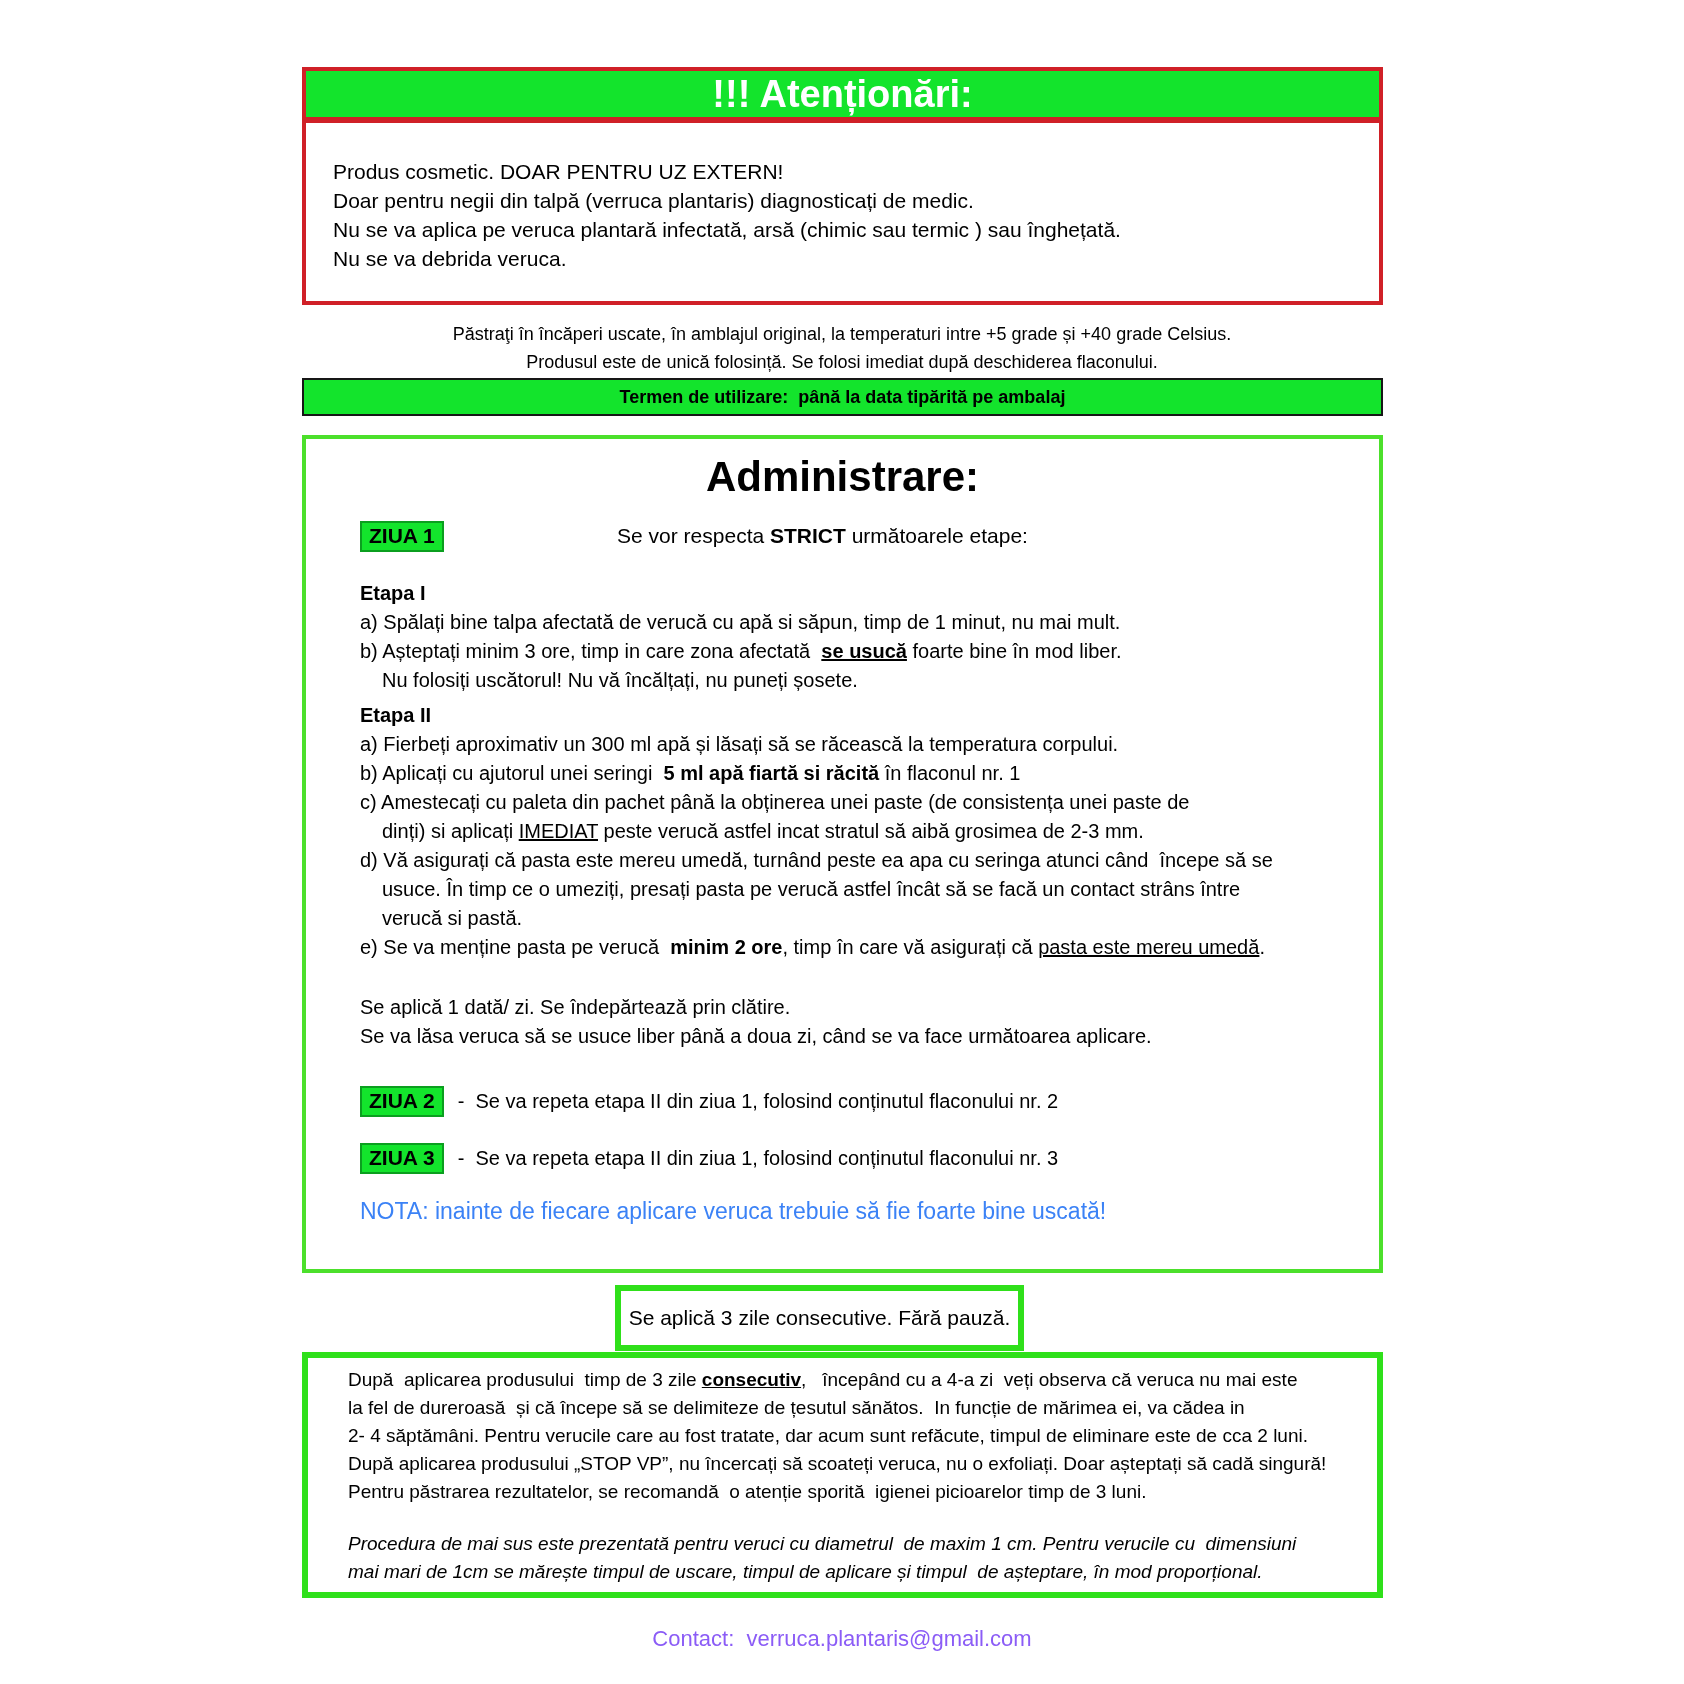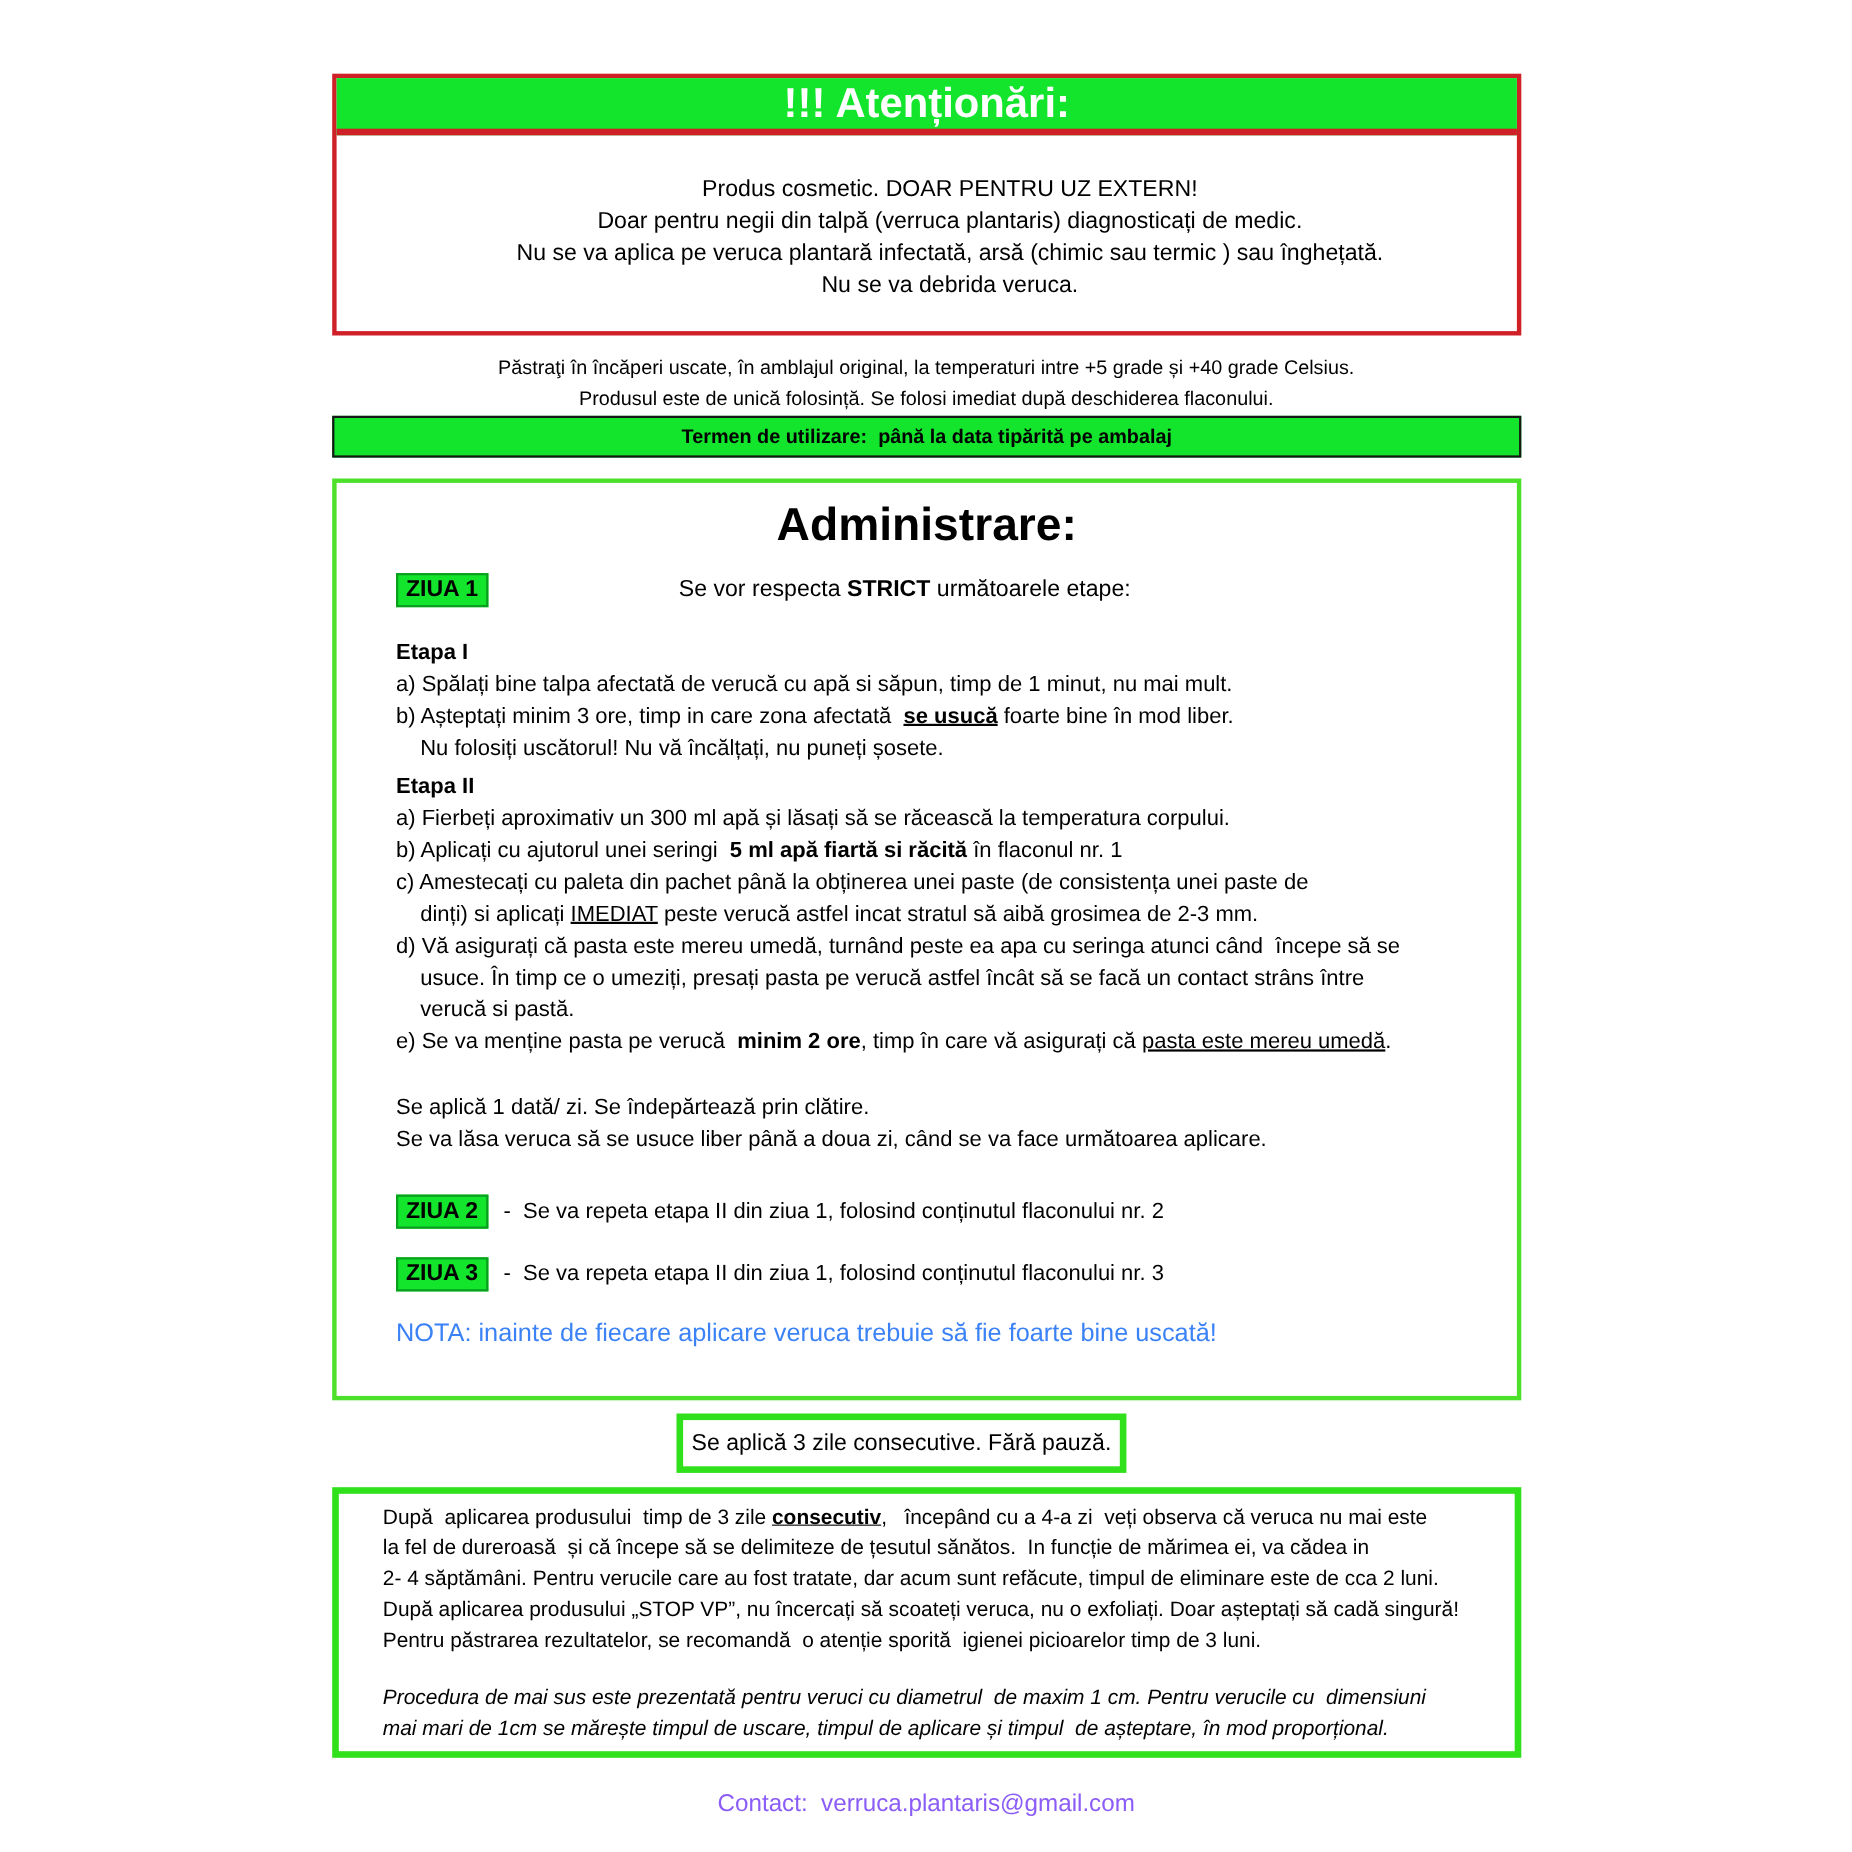--- a/index.html
+++ b/index.html
@@ -15,21 +15,21 @@
   
   .warn-box {
     position: absolute; left: 302px; top: 67px; width: 1081px; height: 238px;
     border: 4px solid #d02027; background: #fff;
   }
   .warn-header {
     height: 52px; margin: 0; background: #13e42c; border-bottom: 6px solid #d02027;
     display: flex; align-items: center; justify-content: center;
   }
   .warn-title { color: #ffffff; font-weight: bold; font-size: 38px; }
-  .warn-body { padding: 34px 0 0 42px; font-size: 21px; line-height: 29px; text-align: center; }
+  .warn-body { padding: 34px 0 0 27px; font-size: 21px; line-height: 29px; }
 
   
   .storage { position: absolute; left: 0; top: 320px; width: 100%; text-align: center; font-size: 18px; line-height: 28px; }
 
   
   .termen-bar {
     position: absolute; left: 302px; top: 378px; width: 1081px; height: 38px;
     background: #13e42c; border: 2px solid #161616;
     display: flex; align-items: center; justify-content: center;
     font-weight: bold; font-size: 18px;
@@ -57,21 +57,21 @@
   .bu { font-weight: bold; text-decoration: underline; }
   .apply-block { margin-top: 31px; }
   .day-row { margin-left: 54px; font-size: 20px; }
   .day2-row { margin-top: 35px; }
   .day3-row { margin-top: 26px; }
   .day-text { margin-left: 14px; font-size: 20px; }
   .nota-line { margin-top: 24px; margin-left: 54px; color: #3b82f6; font-size: 23px; }
 
   
   .consec-box {
-    position: absolute; left: 615px; top: 1285px; width: 409px; height: 54px;
+    position: absolute; left: 615px; top: 1285px; width: 409px; height: 66px;
     border: 6px solid #2fe01a; display: flex; align-items: center; justify-content: center;
     font-size: 21px; background: #fff;
   }
 
   
   .results-box {
     position: absolute; left: 302px; top: 1352px; width: 1081px; height: 246px;
     border: 6px solid #2fe01a; background: #fff;
     padding: 8px 0 0 40px; font-size: 19px; line-height: 28px;
   }

